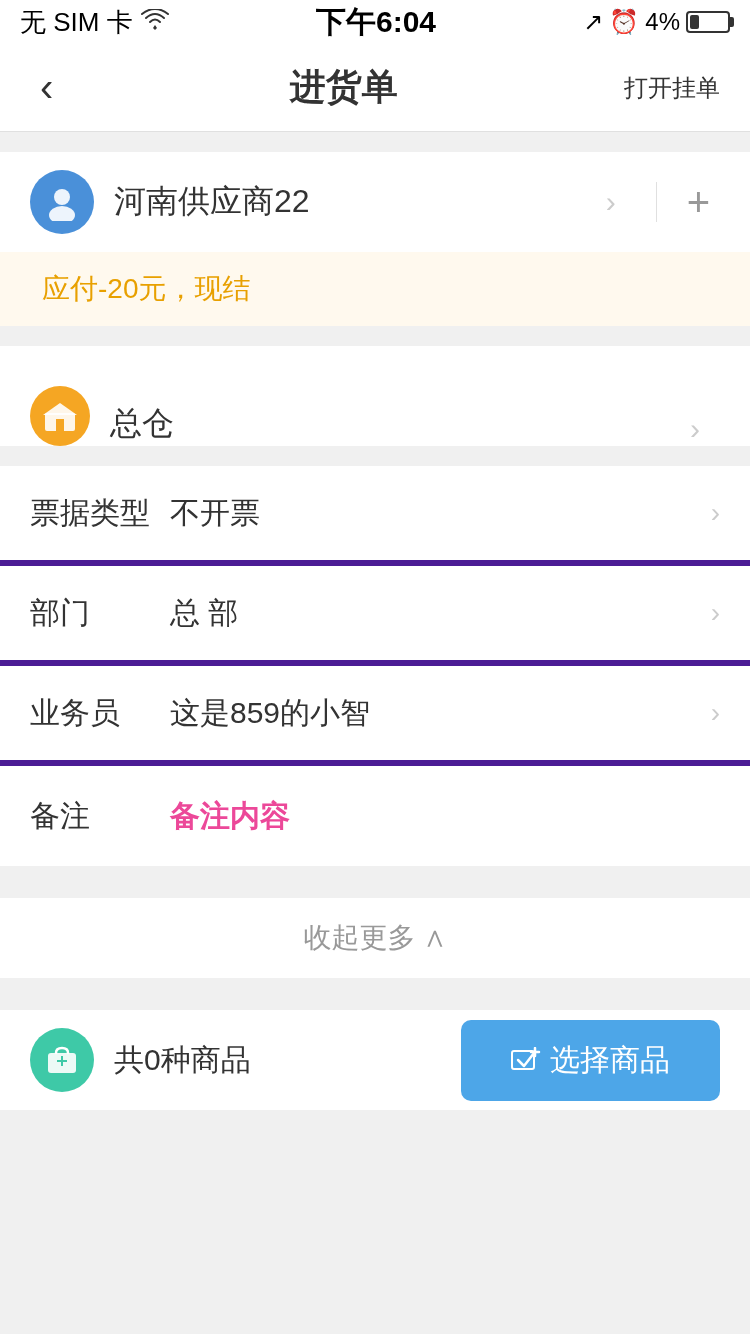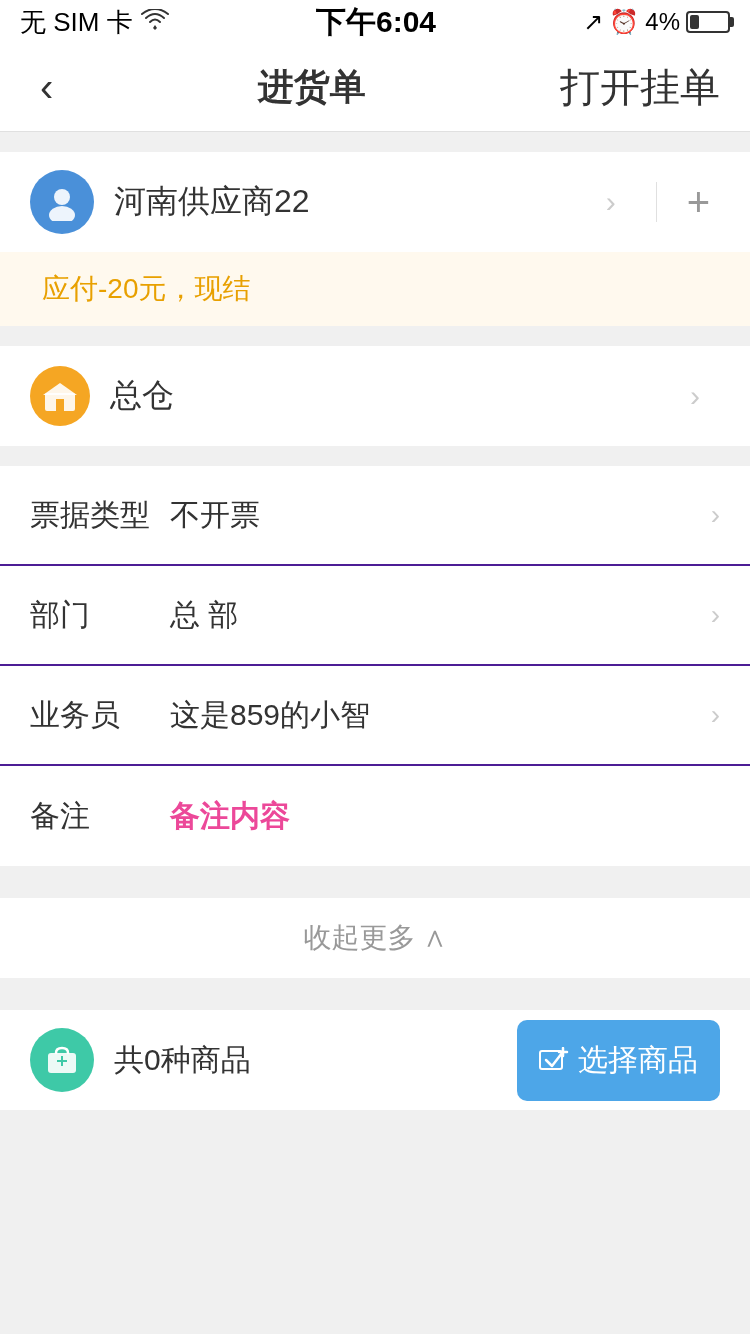--- a/index.html
+++ b/index.html
@@ -65,21 +65,21 @@
       color: #333;
       cursor: pointer;
       padding: 10px;
     }
     .nav-title {
       font-size: 36px;
       font-weight: 600;
       color: #333;
     }
     .nav-action {
-      font-size: 40px;
+      font-size: 24px;
       color: #333;
       font-weight: 500;
     }
 
     
     .section-gap {
       height: 20px;
       background: #f0f0f0;
     }
 
@@ -128,21 +128,21 @@
       padding: 18px 42px;
       font-size: 28px;
       color: #e8a000;
     }
 
     
     .warehouse-section {
       background: #fff;
       margin-top: 20px;
       display: flex;
-      align-items: center;
+      align-items: flex-end;
       padding: 0 30px;
       min-height: 100px;
     }
     .warehouse-icon {
       width: 60px; height: 60px;
       border-radius: 50%;
       background: #f5a623;
       display: flex; align-items: center; justify-content: center;
       margin-right: 20px;
       flex-shrink: 0;
@@ -156,21 +156,21 @@
     
     .form-section {
       background: #fff;
       margin-top: 20px;
     }
     .form-row {
       display: flex;
       align-items: center;
       padding: 0 30px;
       min-height: 100px;
-      border-bottom: 2px solid #4c1d95;
+      border-bottom: 6px solid #4c1d95;
     }
     .form-row:last-child {
       border-bottom: none;
     }
     .form-label {
       width: 140px;
       font-size: 30px;
       color: #333;
       flex-shrink: 0;
     }
@@ -222,21 +222,21 @@
       flex-shrink: 0;
     }
     .product-count {
       flex: 1;
       font-size: 30px;
       color: #333;
     }
     .select-btn {
       background: #4da6e8;
       border-radius: 10px;
-      padding: 20px 22px;
+      padding: 20px 50px;
       display: flex;
       align-items: center;
       gap: 9px;
       color: #fff;
       font-size: 30px;
     }
 
     
     .page-rest {
       background: #f0f0f0;

